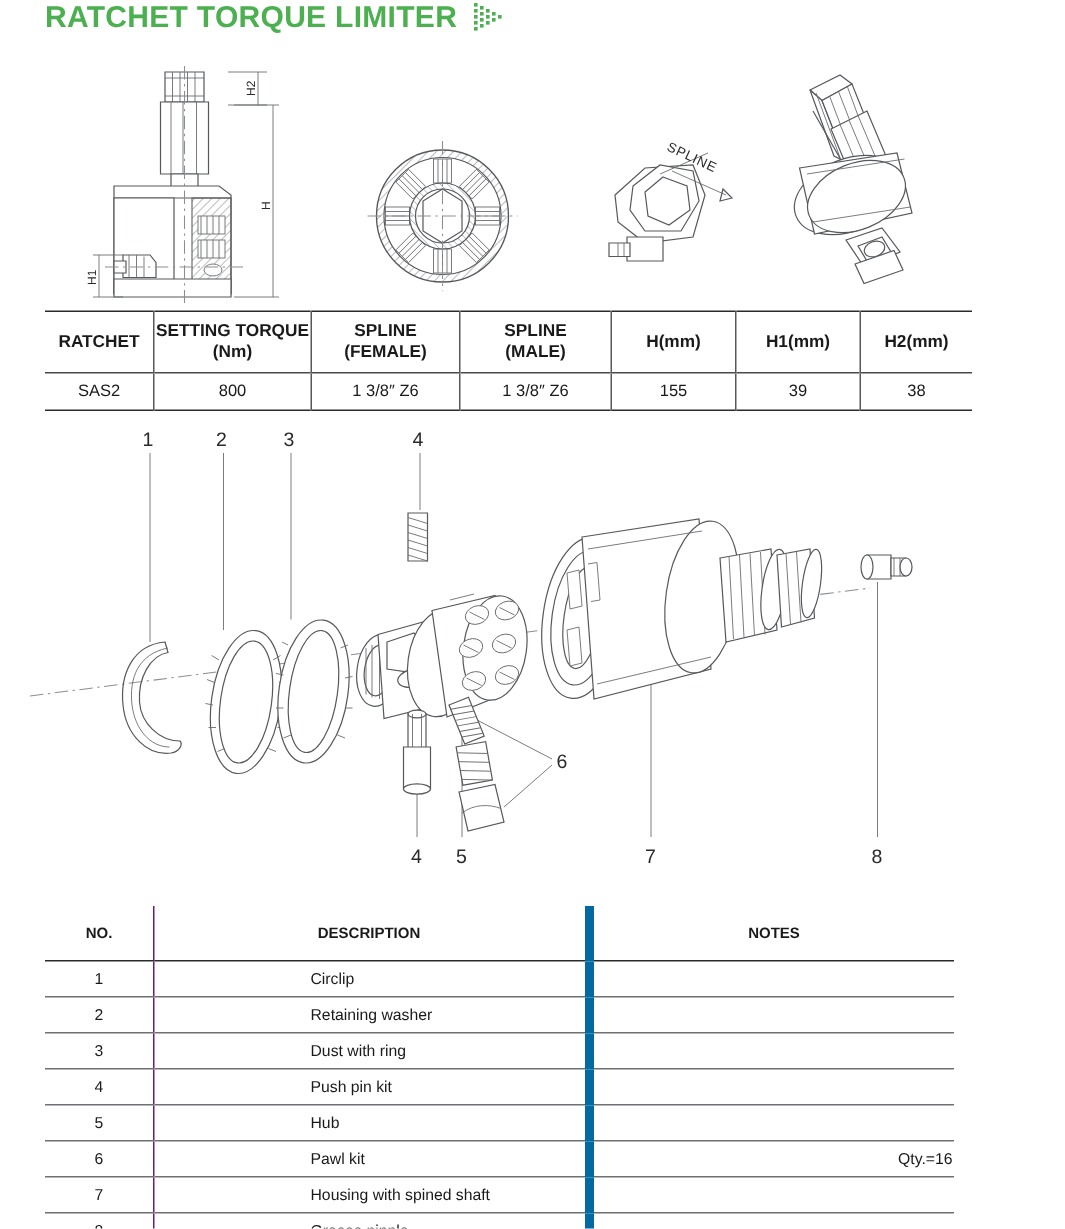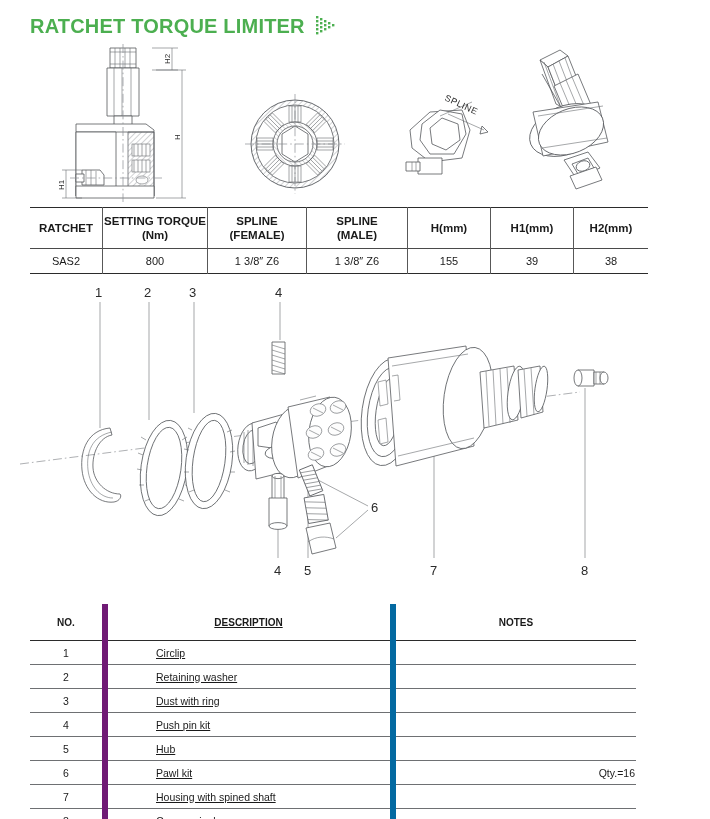--- a/index.html
+++ b/index.html
@@ -1,20 +1,20 @@
 <!DOCTYPE html>
 <html><head>
 <meta charset="utf-8">
 <style>
   html,body{margin:0;padding:0;background:#ffffff;}
   body{width:710px;height:819px;position:relative;overflow:hidden;
        font-family:"Liberation Sans","DejaVu Sans",sans-serif;color:#1a1a1a;}
 
   
-  .title-bar{position:absolute;left:30px;top:14px;display:flex;align-items:center;gap:10px;}
+  .title-bar{position:absolute;left:30px;top:0;display:flex;align-items:center;gap:10px;}
   .title-text{font-size:20px;font-weight:bold;color:#4caf50;letter-spacing:.2px;
               white-space:nowrap;}
   .logo-arrow{position:relative;width:22px;height:24px;}
 
   
   .draw{position:absolute;}
   .draw svg{display:block;overflow:visible;}
   .ln{fill:none;stroke:#55585c;stroke-width:.8;}
   .ln2{fill:none;stroke:#6a6d71;stroke-width:.6;}
   .lnf{fill:#ffffff;stroke:#55585c;stroke-width:.8;}
@@ -42,23 +42,23 @@
             font-family:"Liberation Sans",sans-serif;}
 
   
   .parts-table{position:absolute;left:30px;top:604px;width:606px;}
   .parts-table table{border-collapse:collapse;width:100%;table-layout:fixed;}
   .parts-table thead th{font-size:10px;font-weight:bold;height:34px;
       text-align:center;border-bottom:1.4px solid #2b2b2b;}
   .parts-table tbody td{height:21px;font-size:10.5px;border-bottom:1px solid #6e7073;}
   .parts-table tbody tr:last-child td{border-bottom:1.4px solid #2b2b2b;}
   .c-no{width:70px;text-align:center;}
-  .c-desc{text-align:left;padding-left:48px;}
+  .c-desc{text-align:left;padding-left:104px;}
   .c-notes{width:238px;text-align:right;}
-  .parts-table .vdiv-a{border-left:6px solid #701a75;text-decoration:underline;}
+  .parts-table .vdiv-a{border-left:1px solid #701a75;}
   .parts-table .vdiv-b{border-left:6px solid #0369a1;}
   .parts-table thead .c-no{border-bottom:1.4px solid #2b2b2b;}
 </style>
 </head>
 <body>
 
 <div class="title-bar">
   <div class="title-text">RATCHET TORQUE LIMITER</div>
   <div class="logo-arrow">
     <svg width="22" height="24" viewBox="0 0 22 24">

